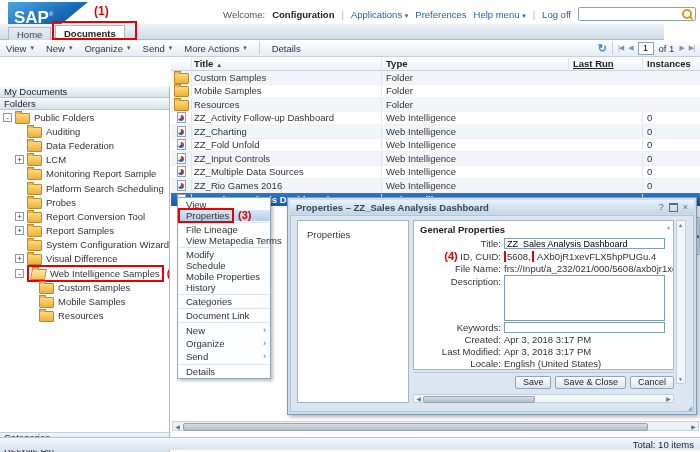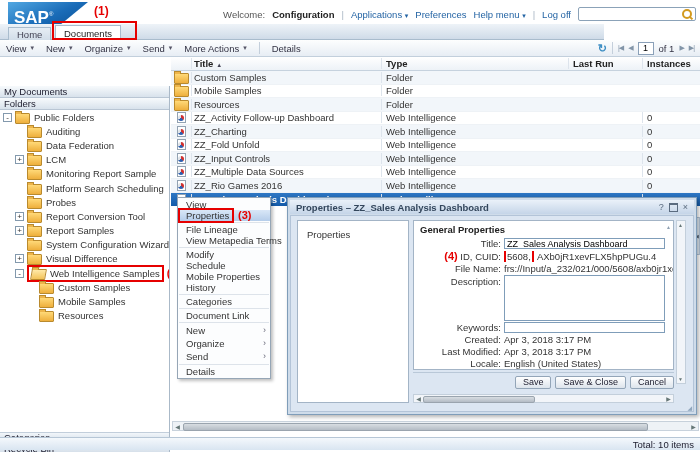--- a/index.html
+++ b/index.html
@@ -16,26 +16,26 @@
   .ub-sep{color:#a9b6c4;}
   .ub-link{color:#2464a4;cursor:pointer;}
   .ub-caret{color:#2464a4;font-size:7px;}
   .welcome{color:#555;margin-left:8px;}
   .uname{font-weight:bold;color:#222;}
   .searchbox{width:118px;height:14px;border:1px solid #8ba2b8;border-radius:2px;background:#fff;
              display:flex;align-items:center;justify-content:flex-end;padding-right:3px;box-sizing:border-box;}
   .mag{width:6px;height:6px;border:2px solid #d39a1e;border-radius:50%;position:relative;display:inline-block;}
   .mag::after{content:"";position:absolute;width:4px;height:2px;background:#d39a1e;transform:rotate(45deg);right:-3px;bottom:-2px;}
   
-  .tabbar{position:absolute;top:24px;left:0;width:604px;height:16px;
+  .tabbar{position:absolute;top:24px;left:0;width:664px;height:16px;
           background:linear-gradient(#eef3f8,#cfdbe8);border-bottom:1px solid #a9bccd;box-sizing:border-box;}
   .tab{position:absolute;height:13px;line-height:13px;padding:0 8px;font-size:9.5px;
        background:linear-gradient(#e6edf4,#d0dce8);border:1px solid #a9bccd;border-bottom:none;color:#445;}
   .tab-home{left:8px;top:3px;}
-  .tab-docs{left:55px;top:1px;height:15px;line-height:15px;background:#fff;font-weight:normal;color:#222;}
+  .tab-docs{left:55px;top:1px;height:15px;line-height:15px;background:#fff;font-weight:bold;color:#222;}
   
   .toolbar{position:absolute;top:40px;left:0;width:700px;height:17px;
            background:linear-gradient(#fdfefe,#e7edf4);border-bottom:1px solid #c2cfdc;
            display:flex;align-items:center;padding:0 6px;box-sizing:border-box;gap:12px;font-size:9.5px;color:#334;}
   .tb-menu{display:flex;align-items:center;gap:4px;cursor:pointer;}
   .tb-caret{font-size:7px;color:#556;}
   .tb-sep{width:1px;height:12px;background:#c4cfdb;}
   .tb-right{margin-left:auto;display:flex;align-items:center;gap:5px;color:#8295a8;}
   .refresh{color:#3f8fc4;font-weight:bold;font-size:11px;}
   .pg-input{width:14px;height:11px;border:1px solid #8aa0b8;font-size:9px;text-align:center;padding:0;
@@ -65,21 +65,21 @@
   .ann{color:#e60000;font-weight:bold;font-size:11px;}
   .acc{position:absolute;left:0;width:169px;height:10px;line-height:10px;padding-left:4px;font-size:9.5px;color:#223;
        background:linear-gradient(#f2f6fa,#d6e0ea);border-top:1px solid #c2cedb;border-bottom:1px solid #b9c6d4;box-sizing:border-box;}
   
   .main{position:absolute;top:57px;left:171px;width:529px;height:380px;background:#fff;}
   .thead{display:flex;height:13px;border-bottom:1px solid #c6d2de;background:linear-gradient(#ffffff,#edf2f7);
          font-weight:bold;font-size:9.5px;align-items:center;color:#222;}
   .c-icon{width:20px;flex:none;display:flex;justify-content:center;align-items:center;}
   .c-title{width:190px;flex:none;padding-left:2px;box-sizing:border-box;border-left:1px solid #dde4ec;}
   .c-type{width:187px;flex:none;padding-left:4px;box-sizing:border-box;border-left:1px solid #dde4ec;}
-  .c-lastrun{width:74px;flex:none;padding-left:4px;box-sizing:border-box;border-left:1px solid #dde4ec;}
+  .c-lastrun{width:74px;flex:none;padding-left:4px;box-sizing:border-box;border-left:1px solid #dde4ec;text-decoration:underline;}
   .c-inst{flex:1;padding-left:4px;box-sizing:border-box;border-left:1px solid #dde4ec;}
   .sort{font-size:6px;color:#445;margin-left:3px;}
   .trrow{display:flex;height:13.5px;align-items:center;font-size:9.5px;border-bottom:1px solid #eef2f6;box-sizing:border-box;}
   .trrow.odd{background:#f2f6fa;}
   .trrow.sel{background:linear-gradient(#2e77c4,#155ba9);color:#fff;font-weight:bold;border-bottom:none;}
   .trrow .webi{margin-right:0;}
   .trrow .fold{margin-right:0;}
   .hscroll{position:absolute;left:1px;top:364px;width:527px;height:10px;background:#eef2f6;
            border:1px solid #c8d2dc;box-sizing:border-box;display:flex;align-items:center;}
   .sc-btn{width:9px;text-align:center;font-size:6px;color:#677;flex:none;}

